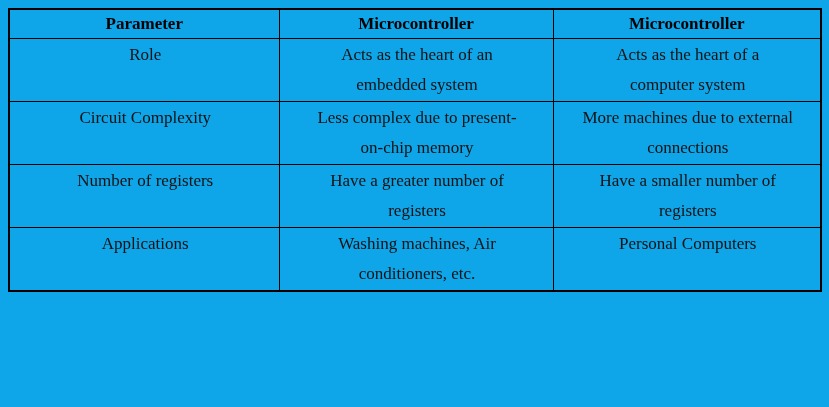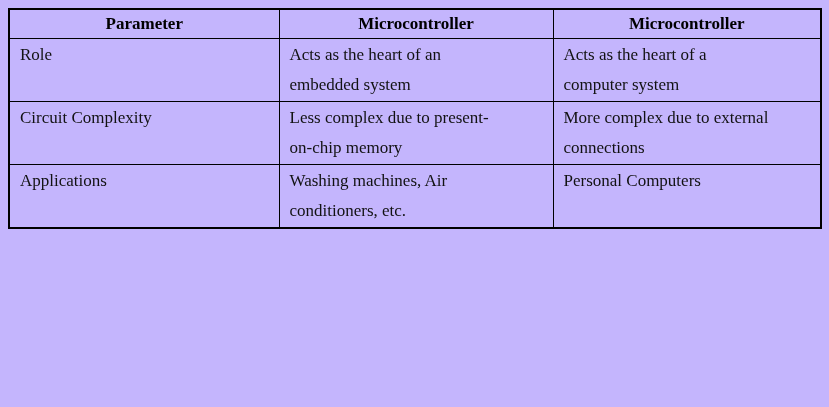--- a/index.html
+++ b/index.html
@@ -4,21 +4,21 @@
 <style>
   html, body {
     margin: 0;
     padding: 0;
     background: #ffffff;
   }
   .page {
     position: relative;
     width: 829px;
     height: 407px;
-    background: #c4b5fd;
+    background: #0ea5e9;
     font-family: "Liberation Serif", "DejaVu Serif", serif;
     color: #121212;
   }
   table.compare {
     position: absolute;
     left: 8px;
     top: 8px;
     width: 812px;
     border-collapse: collapse;
     table-layout: fixed;
@@ -34,21 +34,21 @@
     font-weight: bold;
     text-align: center;
     vertical-align: middle;
     height: 26px;
     line-height: 22px;
     padding: 1px 6px;
     color: #000000;
   }
   table.compare td {
     vertical-align: top;
-    text-align: left;
+    text-align: center;
     padding: 1px 8px 1px 10px;
     line-height: 30px;
     white-space: pre-line;
   }
   col.c1 { width: 270px; }
   col.c2 { width: 274px; }
   col.c3 { width: 268px; }
   tr.r-single { height: 31px; }
   tr.r-double { height: 63px; }
   tr.r-last   { height: 59px; }
@@ -75,22 +75,29 @@
         <td>Role</td>
         <td>Acts as the heart of an
 embedded system</td>
         <td>Acts as the heart of a
 computer system</td>
       </tr>
       <tr class="r-double">
         <td>Circuit Complexity</td>
         <td>Less complex due to present-
 on-chip memory</td>
-        <td>More complex due to external
+        <td>More machines due to external
 connections</td>
+      </tr>
+      <tr class="r-double">
+        <td>Number of registers</td>
+        <td>Have a greater number of
+registers</td>
+        <td>Have a smaller number of
+registers</td>
       </tr>
       <tr class="r-last">
         <td>Applications</td>
         <td>Washing machines, Air
 conditioners, etc.</td>
         <td>Personal Computers</td>
       </tr>
     </tbody>
   </table>
 </div>

